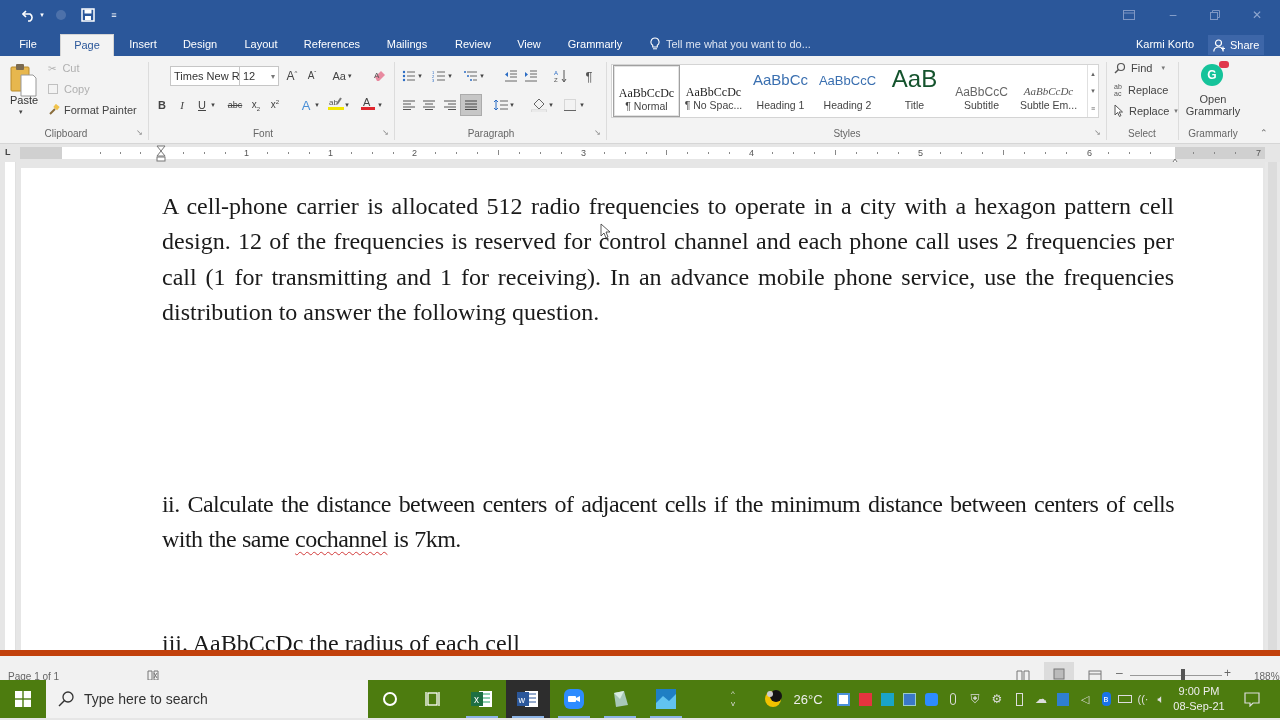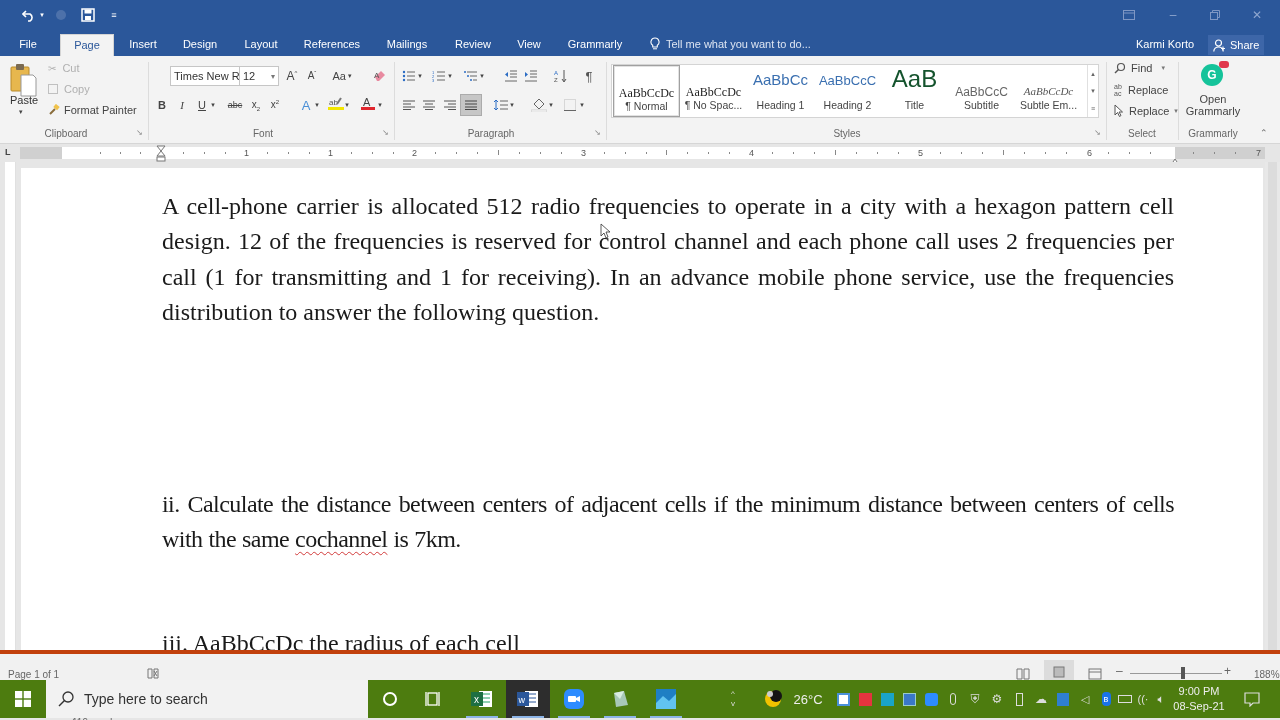--- a/index.html
+++ b/index.html
@@ -51,21 +51,21 @@
   #docarea { position: absolute; left: 17px; top: 162px; width: 1248px; height: 488px; background: #e6e6e6; overflow: hidden; }
   #page { position: absolute; left: 4px; top: 6px; width: 1242px; height: 600px; background: #fff; }
   .para { position: absolute; left: 141px; width: 1012px; font-family: "Liberation Serif", "DejaVu Serif", serif; color: #1a1a1a; font-size: 24px; line-height: 35.3px; text-align: justify; text-align-last: left; }
   .para.cond { letter-spacing: -0.55px; word-spacing: 0.5px; }
   .squiggle { text-decoration: underline wavy #d23a3a; text-decoration-thickness: 1px; text-underline-offset: 4px; }
 
   
   #vscroll { position: absolute; left: 1265px; top: 162px; width: 15px; height: 488px; background: #e8e8e8; }
 
   
-  #statusbar { position: absolute; left: 0; top: 650px; width: 1280px; height: 32px; background: #f1f1f1; border-top: 4px solid #c2410c; }
+  #statusbar { position: absolute; left: 0; top: 650px; width: 1280px; height: 32px; background: #f1f1f1; border-top: 6px solid #c2410c; }
   .sb-text { position: absolute; top: 15px; font-size: 10px; color: #666; }
 
   
   #taskbar { position: absolute; left: 0; top: 680px; width: 1280px; height: 38px; background: #4d7c0f; }
   .start { position: absolute; left: 0; top: 0; width: 46px; height: 38px; display: flex; align-items: center; justify-content: center; }
   .search { position: absolute; left: 46px; top: 0; width: 322px; height: 38px; background: #f2f2f2; display: flex; align-items: center; gap: 10px; padding-left: 12px; font-size: 14px; color: #333; }
   .tb-app { position: absolute; top: 0; width: 44px; height: 38px; display: flex; align-items: center; justify-content: center; }
   .tb-app.running::after { content: ""; position: absolute; left: 6px; right: 6px; bottom: 0; height: 2px; background: #8cb4e6; }
   .tray { position: absolute; top: 0; height: 38px; display: flex; align-items: center; justify-content: center; color: #ddd; font-size: 12px; }
   .clock { position: absolute; left: 1172px; top: 4px; width: 54px; text-align: center; font-size: 11px; color: #eee; line-height: 15px; }

